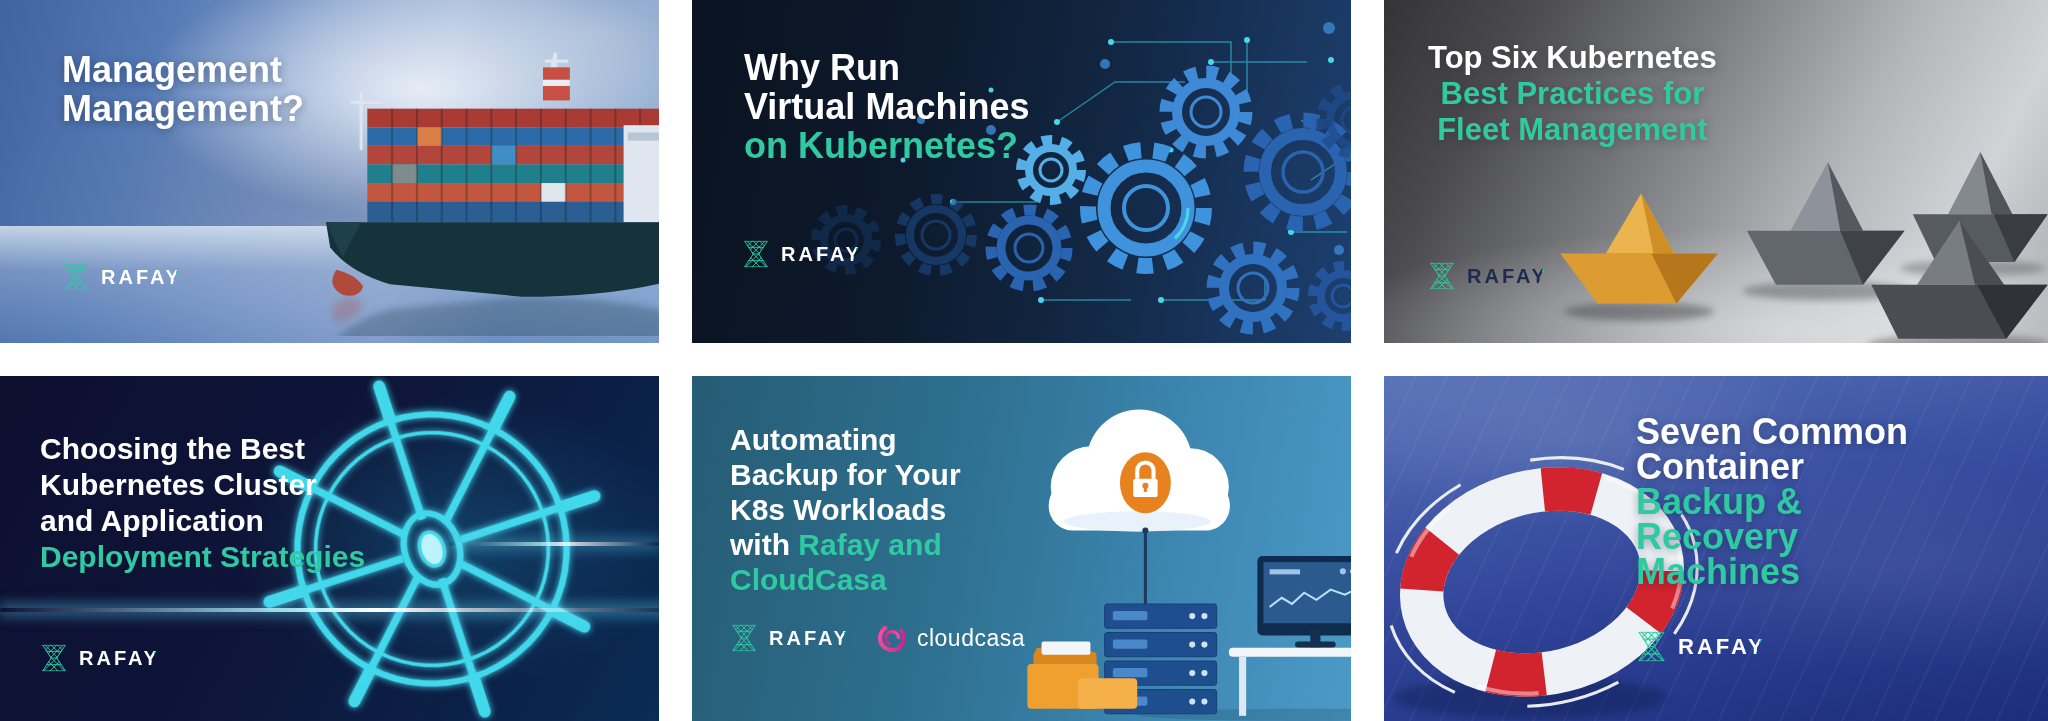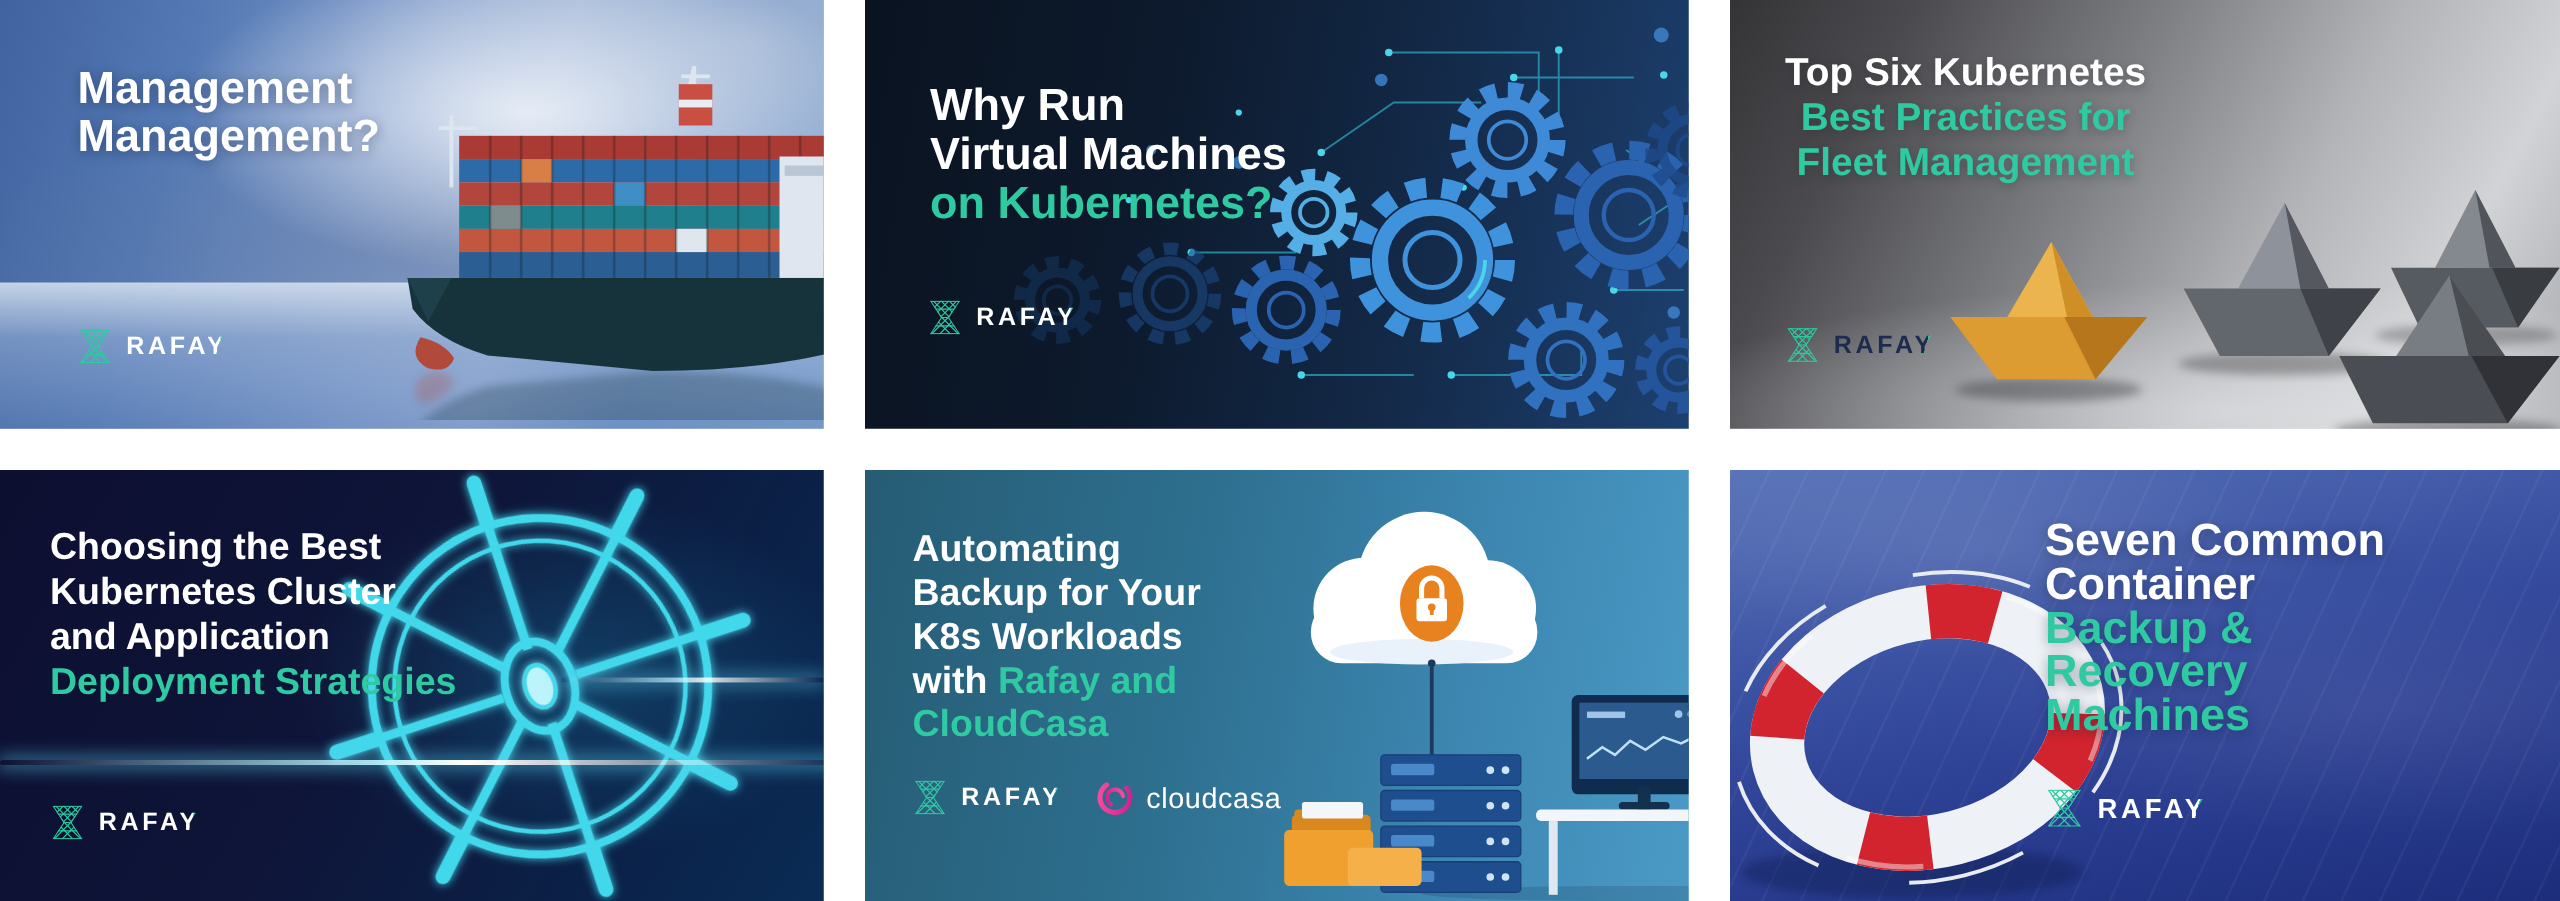--- a/index.html
+++ b/index.html
@@ -32,35 +32,35 @@
     radial-gradient(50% 42% at 90% 10%, rgba(168,186,214,.85) 0%, rgba(168,186,214,0) 100%),
     radial-gradient(60% 32% at 55% 58%, rgba(96,117,156,.45) 0%, rgba(96,117,156,0) 100%),
     linear-gradient(105deg,#41639f 0%,#5479b4 22%,#7f9bcb 48%,#93abd3 62%,#7396c7 78%,#7da0cd 100%);}
   .card-ship .water{position:absolute;left:0;right:0;top:66%;bottom:0;z-index:1;
     background:linear-gradient(180deg, rgba(218,229,242,.85) 0%, rgba(160,184,218,.5) 38%, rgba(98,132,186,.35) 100%);}
   .card-ship .title{left:62px;top:50px;}
   .card-ship .tl{font-size:36px;line-height:39px;}
   .card-ship .logo{left:62px;top:263px;}
   
   .card-vms{background:linear-gradient(100deg,#0a1320 0%,#0d1a2d 35%,#132947 65%,#1d4070 100%);}
-  .card-vms .title{left:52px;top:64px;}
+  .card-vms .title{left:52px;top:48px;}
   .card-vms .tl{font-size:36px;line-height:39px;}
   .card-vms .logo{left:50px;top:240px;}
   
   .card-fleet{background:
     radial-gradient(70% 30% at 60% 96%, rgba(236,237,239,.55) 0%, rgba(236,237,239,0) 100%),
     linear-gradient(118deg,#343437 0%,#4b4b4f 18%,#7e7f83 42%,#b3b4b8 64%,#d2d3d6 82%,#a8aaae 100%); text-align: center;}
   .card-fleet .title{left:44px;top:40px;}
   .card-fleet .tl{font-size:31px;line-height:36px;text-shadow:0 2px 8px rgba(40,40,45,.35);}
   .card-fleet .logo{left:44px;top:262px;}
   
   .card-wheel{background:
     radial-gradient(34% 42% at 70% 48%, rgba(22,90,130,.55) 0%, rgba(22,90,130,0) 100%),
     linear-gradient(120deg,#0d0f31 0%,#0e1538 45%,#0b2148 78%,#0a2c55 100%);}
-  .card-wheel .title{left:40px;top:44px;}
+  .card-wheel .title{left:40px;top:55px;}
   .card-wheel .tl{font-size:30px;line-height:36px;}
   .card-wheel .logo{left:40px;top:268px;}
   .streak{position:absolute;height:4px;border-radius:3px;z-index:2;
     background:linear-gradient(90deg, rgba(150,235,250,0) 0%, rgba(185,243,255,.95) 45%, #ffffff 55%, rgba(150,235,250,0) 100%);
     box-shadow:0 0 14px 3px rgba(90,210,240,.55);}
   .streak.s1{left:0;width:680px;top:232px;}
   .streak.s2{right:0;width:210px;top:166px;opacity:.85;}
   
   .card-backup{background:linear-gradient(100deg,#265c74 0%,#2e7090 40%,#3d87b2 72%,#4b9ac6 100%);}
   .card-backup .title{left:38px;top:46px;}

